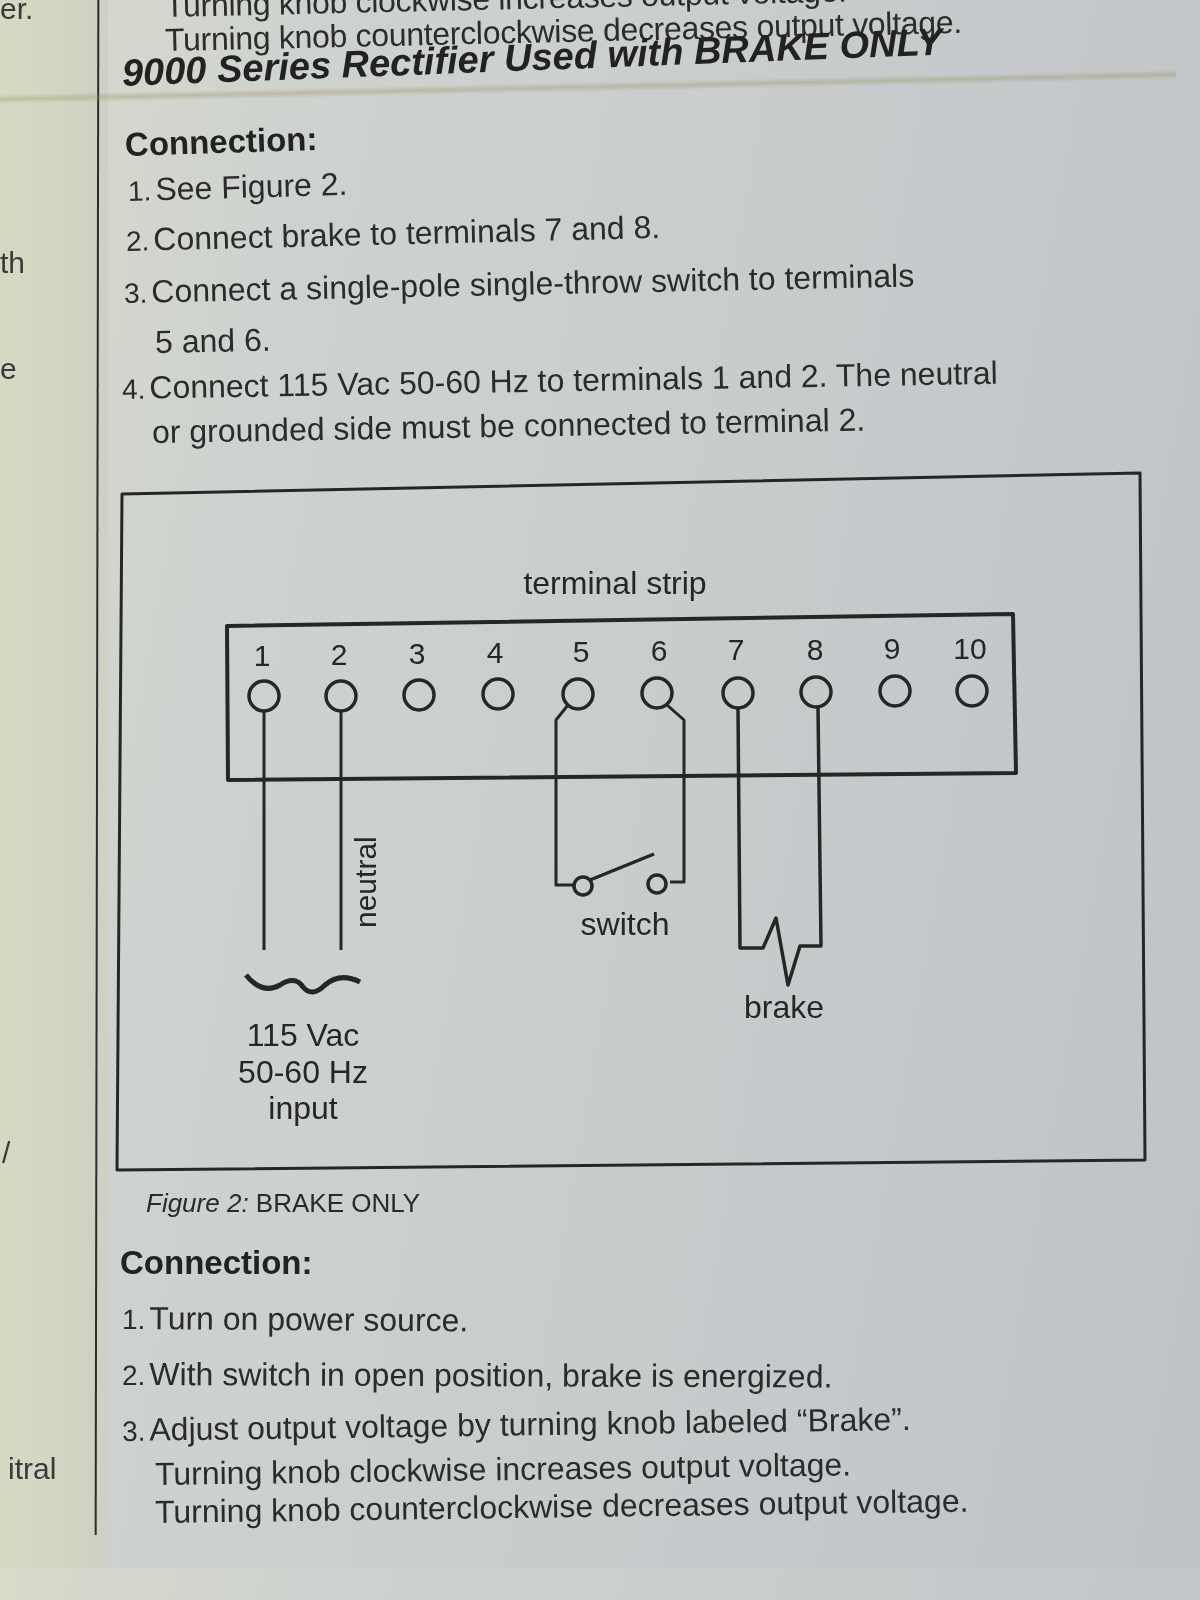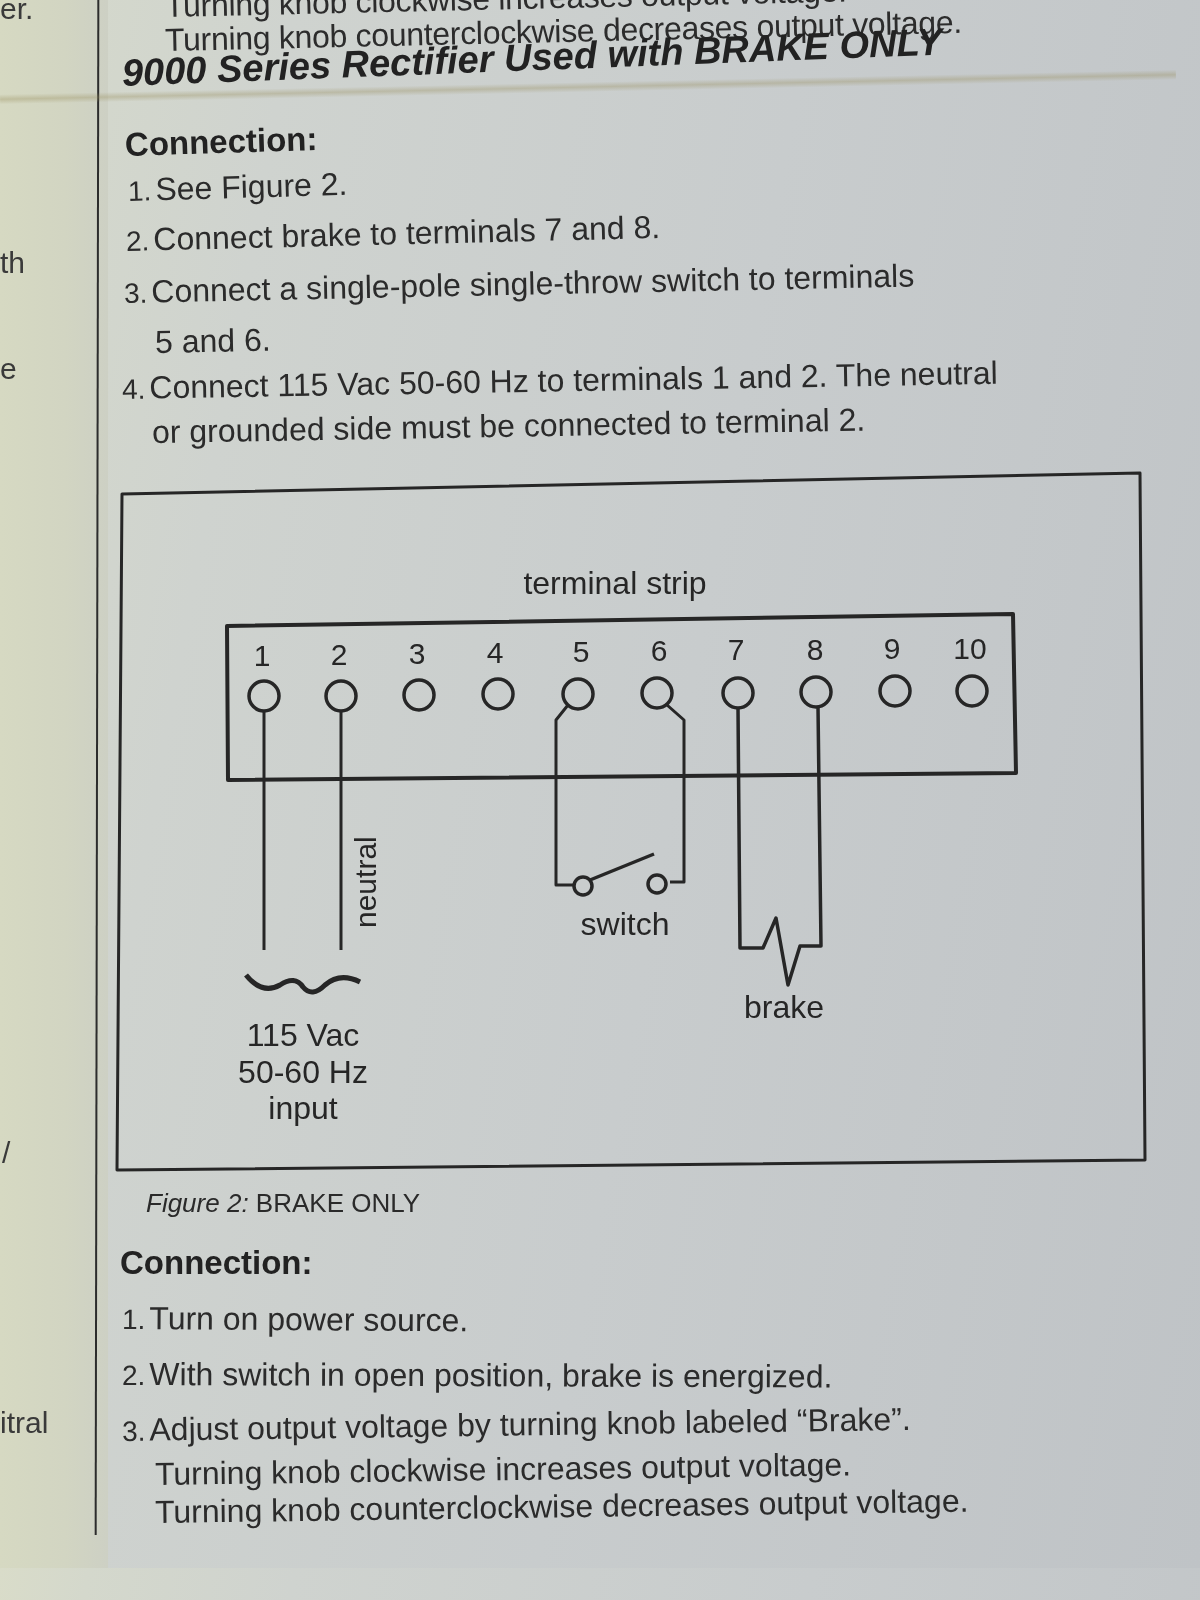--- a/index.html
+++ b/index.html
@@ -41,21 +41,21 @@
     .op-head { left: 120px; top: 1244px; }
   </style>
 </head>
 <body>
 
 <div class="left-page">
   <span class="left-frag" style="left:0;top:-8px;">er.</span>
   <span class="left-frag" style="left:0;top:246px;">th</span>
   <span class="left-frag" style="left:0;top:352px;">e</span>
   <span class="left-frag" style="left:2px;top:1136px;">/</span>
-  <span class="left-frag" style="left:0;top:1406px;">itral</span>
+  <span class="left-frag" style="left:0;top:1452px;padding-left:8px;">itral</span>
 </div>
 <div class="page-rule"></div>
 <div class="fold"></div>
 
 <div class="content">
   <div class="line top-line1">Turning knob clockwise increases output voltage.</div>
   <div class="line top-line2">Turning knob counterclockwise decreases output voltage.</div>
 
   <div class="section-title">9000 Series Rectifier Used with BRAKE ONLY</div>
 

